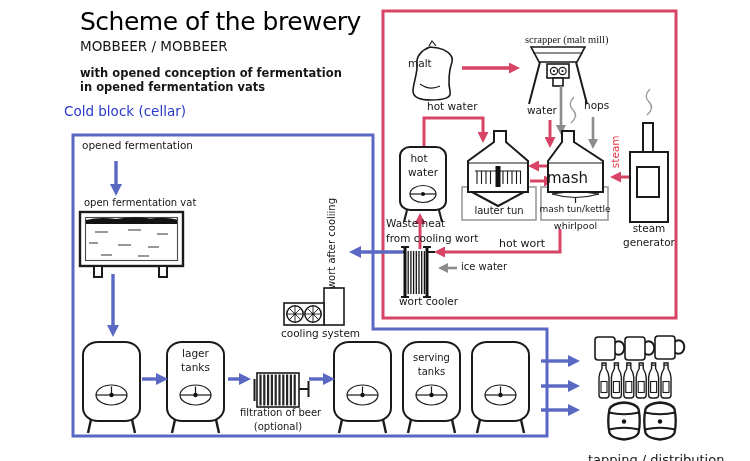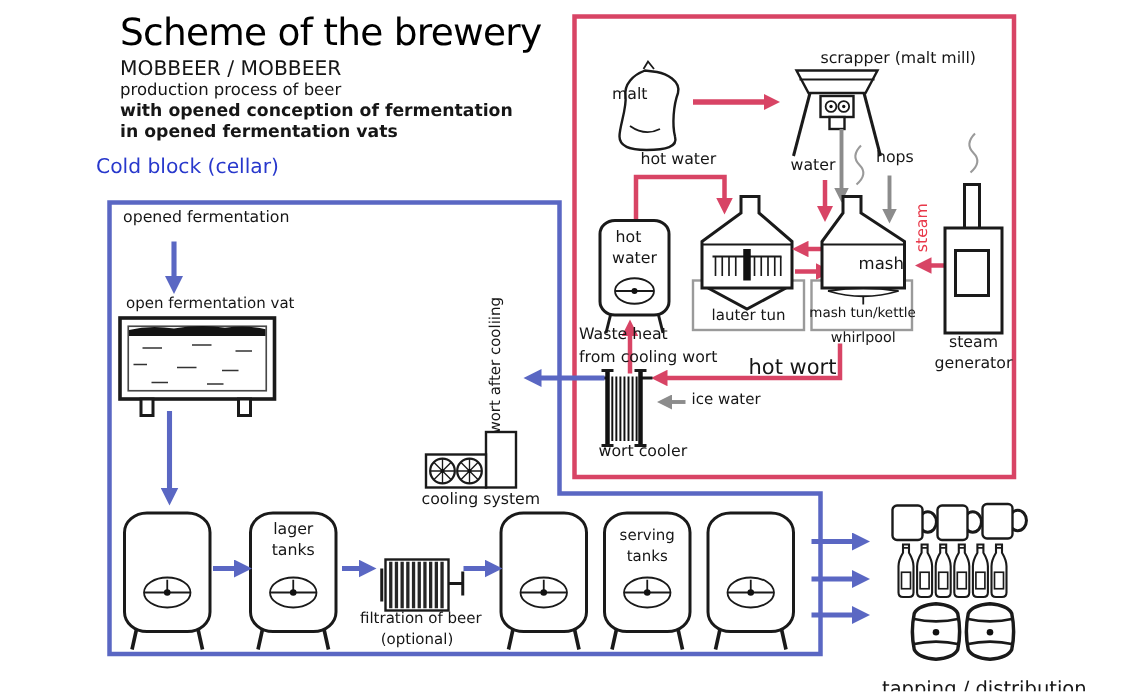--- a/index.html
+++ b/index.html
@@ -229,43 +229,42 @@
     <use href="#bottle" x="661" y="363"></use>
   </g>
   <g>
     <use href="#barrel" x="606" y="402"></use>
     <use href="#barrel" x="642" y="402"></use>
   </g>
 </svg>
 
 <div class="lb" style="left:80px;top:8px;font-size:25px;letter-spacing:-0.5px;color:#000;">Scheme of the brewery</div>
 <div class="lb" style="left:80px;top:39px;font-size:13.5px;">MOBBEER / MOBBEER</div>
-<div class="lb" style="left:80px;top:54px;font-size:11px;">production process of beer</div>
 <div class="lb b" style="left:80px;top:67px;font-size:11.5px;">with opened conception of fermentation</div>
 <div class="lb b" style="left:80px;top:81px;font-size:11.5px;">in opened fermentation vats</div>
 
 <div class="lb blue" style="left:64px;top:104px;font-size:13.5px;">Cold block (cellar)</div>
 
 <div class="lb" style="left:408px;top:58px;">malt</div>
-<div class="lb" style="left:547px;top:34px;">scrapper (malt mill)</div>
+<div class="lb" style="left:525px;top:34px;font-family:Liberation Serif, serif;">scrapper (malt mill)</div>
 <div class="lb" style="left:427px;top:101px;">hot water</div>
 <div class="lb" style="left:527px;top:105px;">water</div>
 <div class="lb" style="left:584px;top:100px;">hops</div>
 <div class="lb tc" style="left:400px;top:153px;width:38px;">hot</div>
 <div class="lb tc" style="left:400px;top:167px;width:46px;">water</div>
 <div class="lb tc" style="left:462px;top:205px;width:74px;font-size:10px;">lauter tun</div>
-<div class="lb tc" style="left:560px;top:170px;width:55px;font-size:11px;">mash</div>
+<div class="lb tc" style="left:540px;top:170px;width:55px;font-size:15px;">mash</div>
 <div class="lb tc" style="left:539px;top:205px;width:72px;font-size:9px;">mash tun/kettle</div>
 <div class="lb tc" style="left:540px;top:221px;width:71px;font-size:9.5px;">whirlpool</div>
 <div class="lb red rot" style="left:594px;top:146px;width:44px;text-align:center;">steam</div>
 <div class="lb tc" style="left:629px;top:223px;width:40px;">steam</div>
 <div class="lb tc" style="left:621px;top:237px;width:56px;">generator</div>
 <div class="lb" style="left:386px;top:218px;">Waste heat</div>
 <div class="lb" style="left:386px;top:233px;">from cooling wort</div>
-<div class="lb" style="left:499px;top:238px;font-size:14px;">hot wort</div>
+<div class="lb" style="left:499px;top:238px;font-size:11px;">hot wort</div>
 <div class="lb" style="left:461px;top:261px;font-size:10px;">ice water</div>
 <div class="lb" style="left:399px;top:296px;">wort cooler</div>
 
 <div class="lb" style="left:82px;top:140px;">opened fermentation</div>
 <div class="lb" style="left:84px;top:197px;font-size:10px;">open fermentation vat</div>
 <div class="lb rot" style="left:276px;top:238px;width:110px;text-align:center;font-size:10px;">wort after cooliing</div>
 <div class="lb tc" style="left:281px;top:328px;width:66px;">cooling system</div>
 <div class="lb tc" style="left:167px;top:348px;width:57px;">lager</div>
 <div class="lb tc" style="left:167px;top:362px;width:57px;">tanks</div>
 <div class="lb tc" style="left:240px;top:407px;width:76px;font-size:10px;">filtration of beer</div>

